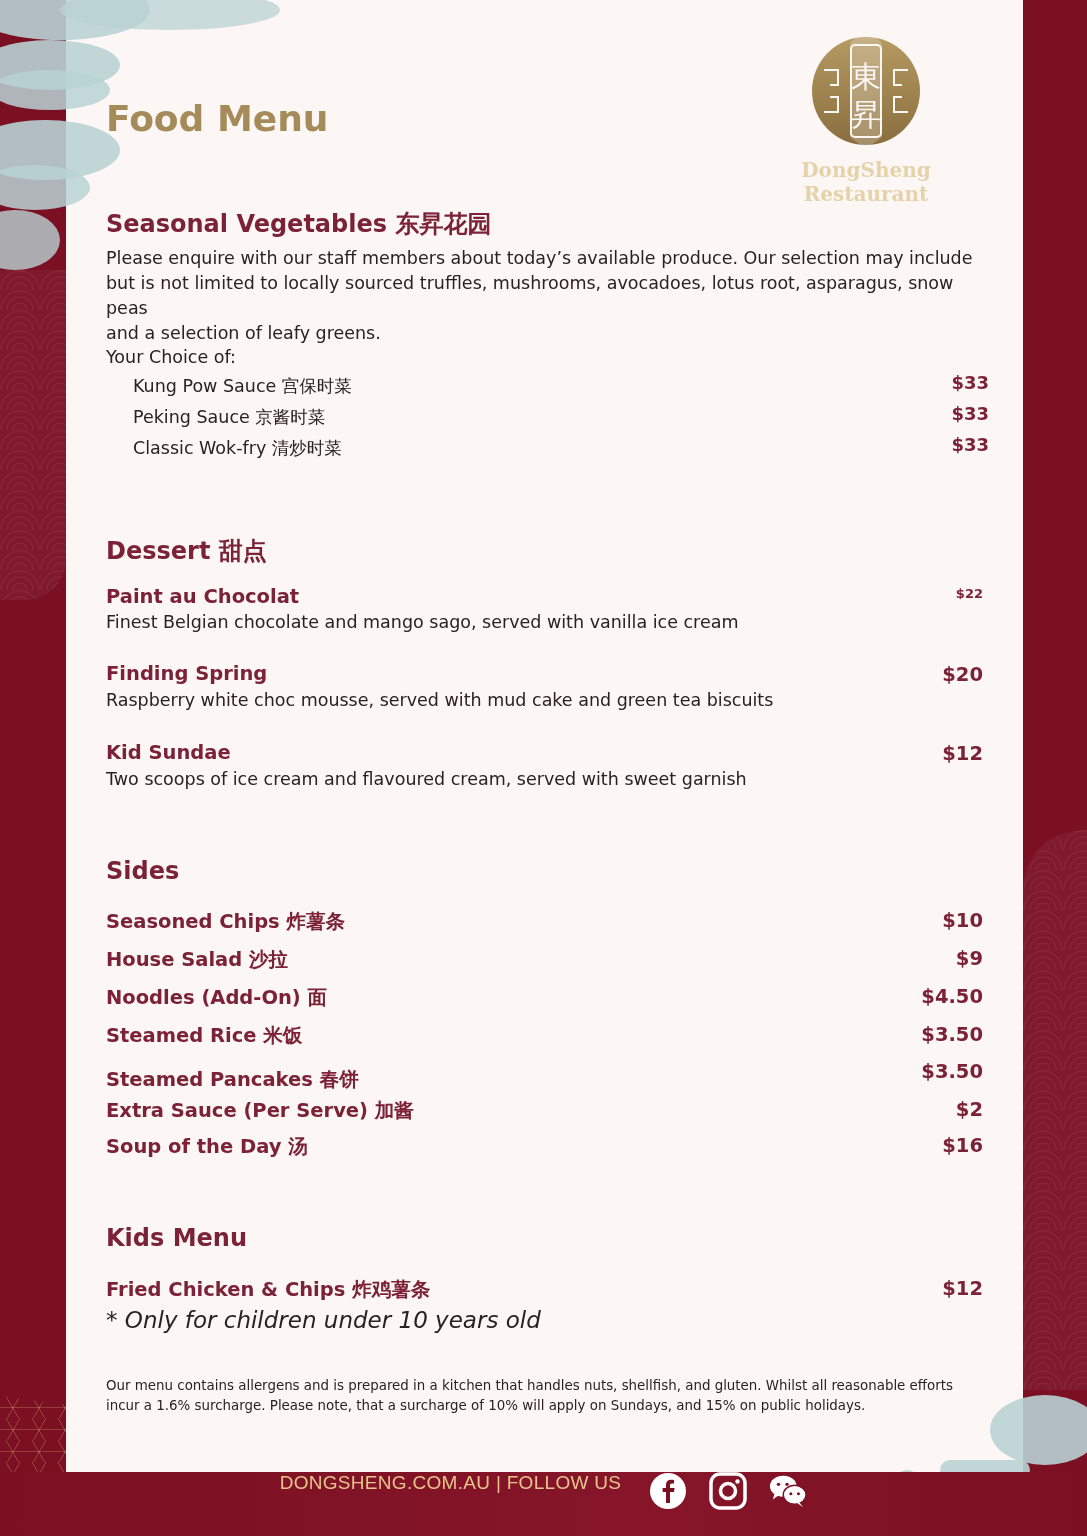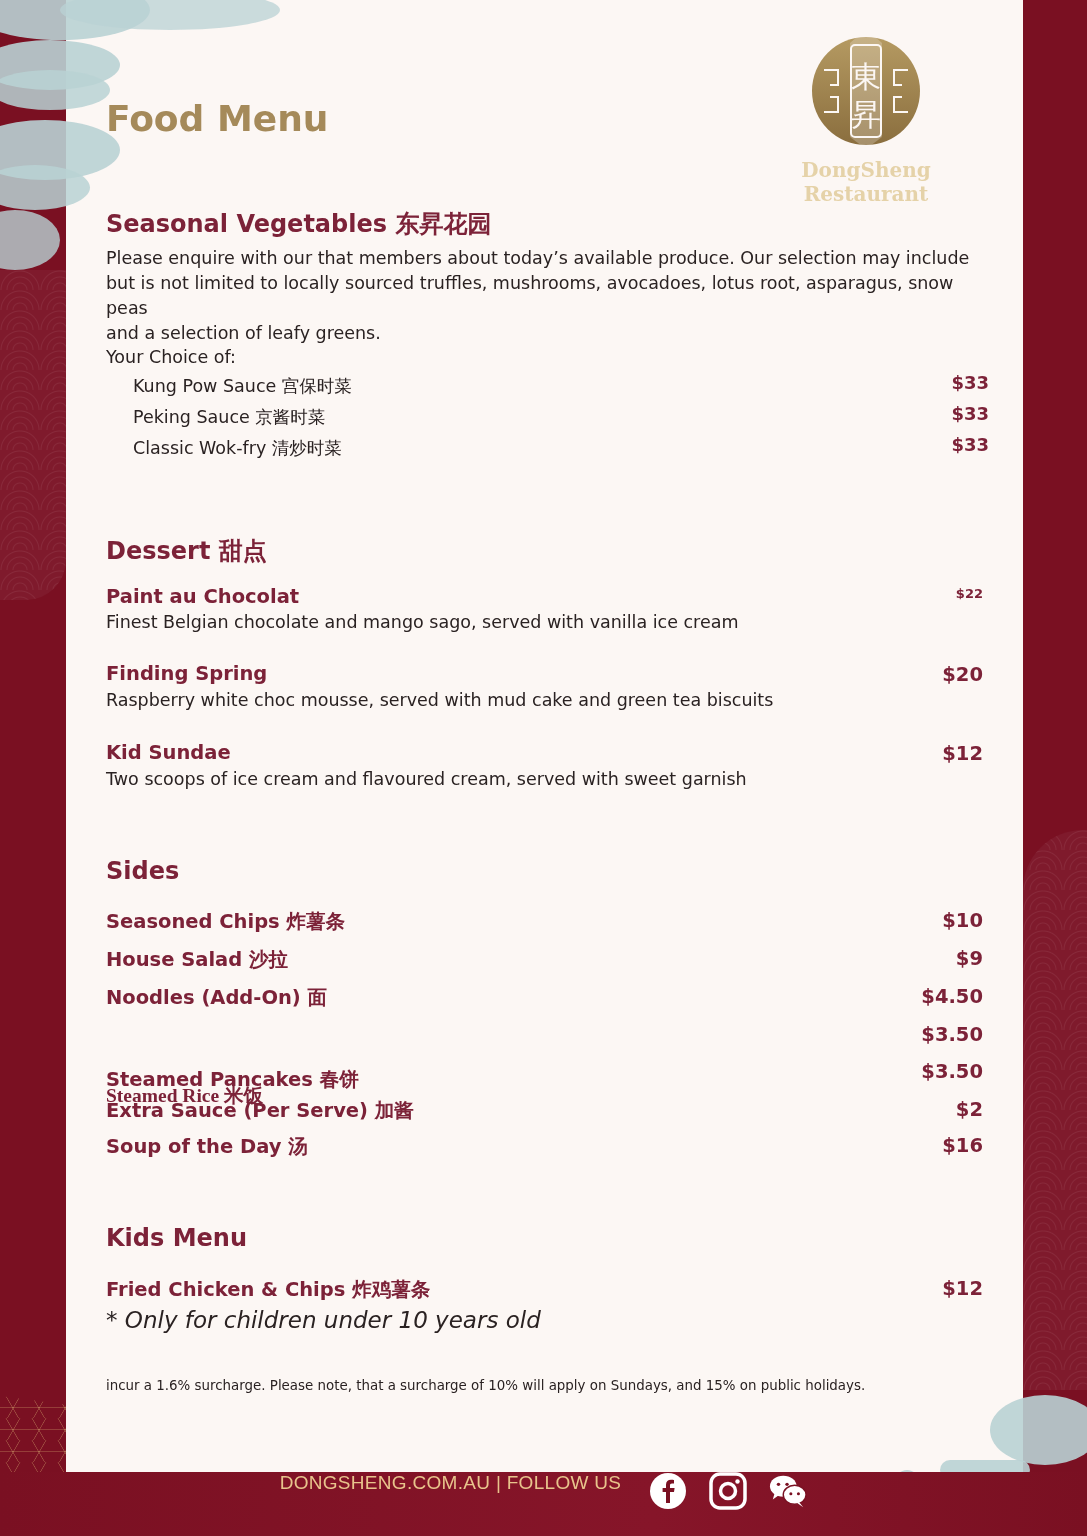--- a/index.html
+++ b/index.html
@@ -106,21 +106,21 @@
     <path d="M14 45 L28 45 L28 60 L20 60" fill="none" stroke="#fcf7f4" stroke-width="2"></path>
     <path d="M98 45 L84 45 L84 60 L92 60" fill="none" stroke="#fcf7f4" stroke-width="2"></path>
     <path d="M14 87 L28 87 L28 72 L20 72" fill="none" stroke="#fcf7f4" stroke-width="2"></path>
     <path d="M98 87 L84 87 L84 72 L92 72" fill="none" stroke="#fcf7f4" stroke-width="2"></path>
   </svg>
 </div>
 <div class="logo-text">DongSheng Restaurant</div>
 
 <div class="h2" style="top:208px;">Seasonal Vegetables 东昇花园</div>
 <div class="para" style="top:246px;">
-  <div>Please enquire with our that members about today’s available produce.  Our selection may include</div>
+  <div>Please enquire with our staff members about today’s available produce.  Our selection may include</div>
   <div>but is not limited to locally sourced truffles, mushrooms, avocadoes, lotus root, asparagus, snow peas</div>
   <div>and a selection of leafy greens.</div>
 </div>
 <div class="para" style="top:345px;">Your Choice of:</div>
 
 <div class="sub-item" style="top:374px;">Kung Pow Sauce 宫保时菜</div>
 <div class="price v" style="top:372px;">$33</div>
 <div class="sub-item" style="top:405px;">Peking Sauce 京酱时菜</div>
 <div class="price v" style="top:403px;">$33</div>
 <div class="sub-item" style="top:436px;">Classic Wok-fry 清炒时菜</div>
@@ -141,35 +141,36 @@
 <div class="desc" style="top:769px;">Two scoops of ice cream and flavoured cream, served with sweet garnish</div>
 
 <div class="h2" style="top:857px;">Sides</div>
 
 <div class="dish" style="top:908px;">Seasoned Chips 炸薯条</div>
 <div class="price" style="top:909px;font-size:19.5px;">$10</div>
 <div class="dish" style="top:946px;">House Salad 沙拉</div>
 <div class="price" style="top:947px;font-size:19.5px;">$9</div>
 <div class="dish" style="top:984px;text-align:center;">Noodles (Add-On) 面</div>
 <div class="price" style="top:985px;font-size:19.5px;">$4.50</div>
-<div class="dish" style="top:1082px;font-family:Liberation Serif, serif;">Steamed Rice 米饭</div>
+<div class="dish" style="top:1022px;">Steamed Rice 米饭</div>
 <div class="price" style="top:1023px;font-size:19.5px;">$3.50</div>
 <div class="dish" style="top:1059px;margin-top:7px;">Steamed Pancakes 春饼</div>
 <div class="price" style="top:1060px;font-size:19.5px;">$3.50</div>
 <div class="dish" style="top:1097px;">Extra Sauce (Per Serve) 加酱</div>
 <div class="price" style="top:1098px;font-size:19.5px;">$2</div>
 <div class="dish" style="top:1133px;">Soup of the Day 汤</div>
 <div class="price" style="top:1134px;font-size:19.5px;">$16</div>
 
 <div class="h2" style="top:1224px;">Kids Menu</div>
 <div class="dish" style="top:1276px;">Fried Chicken &amp; Chips 炸鸡薯条</div>
 <div class="price" style="top:1277px;font-size:19.5px;">$12</div>
 <div class="note" style="top:1307px;">* Only for children under 10 years old</div>
 
 <div class="disclaimer">
+  <div>Our menu contains allergens and is prepared in a kitchen that handles nuts, shellfish, and gluten. Whilst all reasonable efforts</div>
   <div>incur a 1.6% surcharge. Please note, that a surcharge of 10% will apply on Sundays, and 15% on public holidays.</div>
 </div>
 
 <div class="footer">
   <span class="footer-text">DONGSHENG.COM.AU | FOLLOW US</span>
   <div class="footer-icons">
     <span class="ficon">
       <svg width="38" height="38" viewBox="0 0 38 38">
           <circle cx="19" cy="19" r="18" fill="#fff"></circle>
           <path d="M21 31 V20 h4 l0.6-4 H21 v-2.6 c0-1.2 0.4-2 2-2 h2 V8 c-0.4 0-1.6-0.2-3-0.2 c-3 0-5 1.8-5 5 V16 h-3.4 v4 H17 v11 Z" fill="#7a1022"></path>

